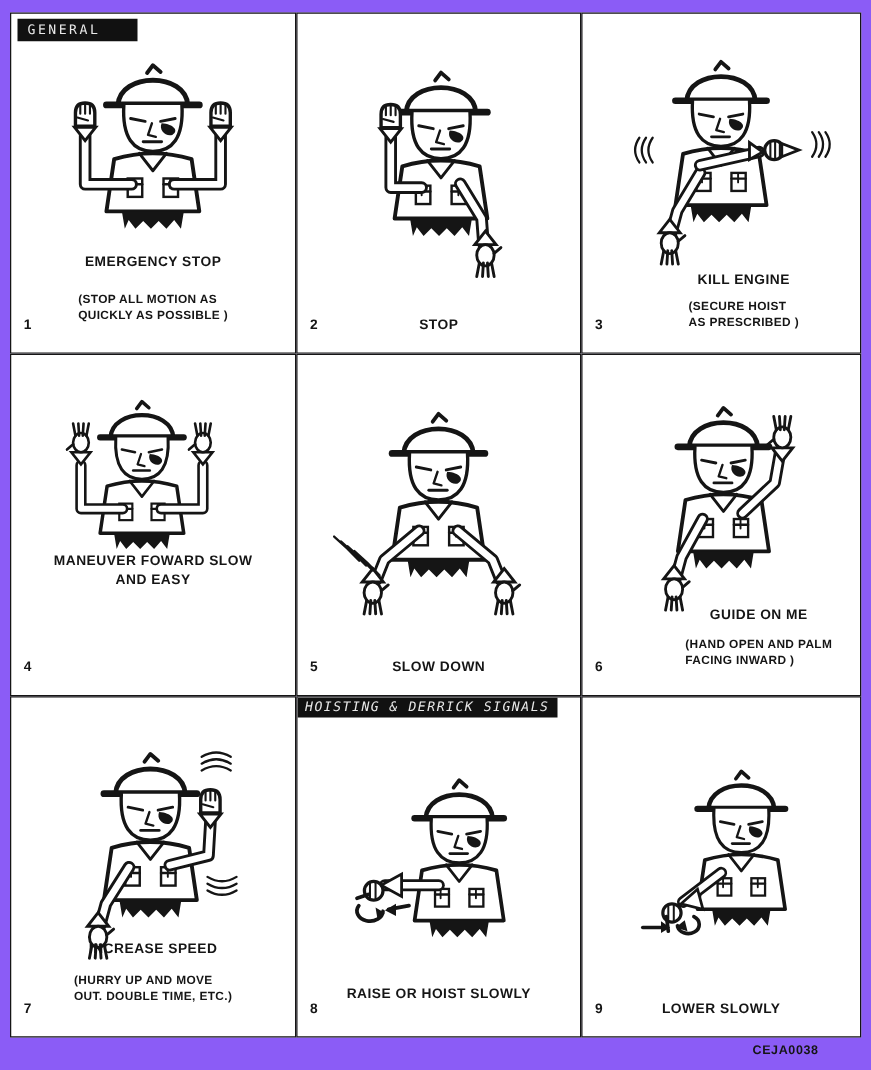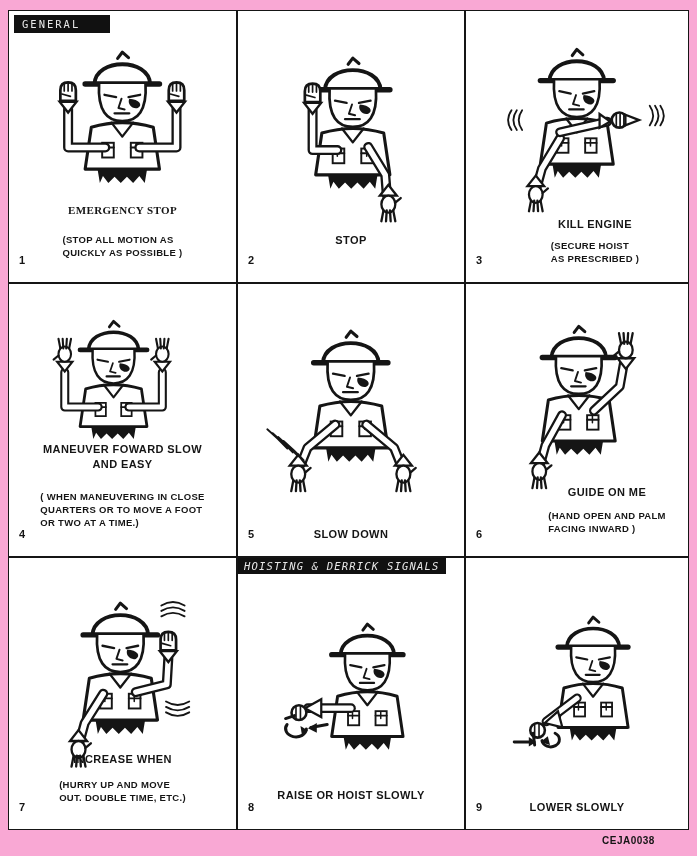--- a/index.html
+++ b/index.html
@@ -1,36 +1,36 @@
 <!DOCTYPE html>
 <html><head>
 <meta charset="utf-8">
 <style>
   html,body{margin:0;padding:0;background:#fff;}
-  .page{position:relative;width:697px;height:856px;background:#f9a8d4;
+  .page{position:relative;width:697px;height:856px;background:#8b5cf6;
         font-family:"Liberation Sans",sans-serif;color:#151515;overflow:hidden;}
   .grid{position:absolute;left:8px;top:10px;width:681px;height:820px;
         display:grid;grid-template-columns:229px 228px 224px;grid-template-rows:273px 274px 273px;}
   .cell{position:relative;border:1.4px solid #151515;background:#fff;overflow:hidden;}
   .badge{position:absolute;background:#111;color:#e8e8e8;
          font-family:"DejaVu Sans Mono",monospace;font-size:10.5px;letter-spacing:2px;
          padding:3px 8px;white-space:nowrap;z-index:3;}
   .badge-general{top:4px;left:5px;padding-right:30px;}
   .badge-hoisting{top:0;left:0;letter-spacing:1.2px;padding:2px 6px;font-style:italic;}
   .fig{position:absolute;inset:0;z-index:1;}
   .fig svg{width:100%;height:100%;display:block;}
   .cap{position:absolute;left:0;right:0;text-align:center;z-index:2;
        font-size:11px;font-weight:bold;letter-spacing:.4px;white-space:pre-line;line-height:1.35;}
   .sub{position:absolute;left:0;right:0;text-align:center;z-index:2;}
   .sub span{display:inline-block;text-align:left;font-size:9.5px;font-weight:600;
             letter-spacing:.3px;white-space:pre-line;line-height:1.35;}
   .num{position:absolute;left:10px;bottom:16px;font-size:11px;font-weight:bold;z-index:2;}
   
-  .c1 .cap{bottom:64px;font-family:Liberation Serif, serif;} .c1 .sub{bottom:22px;}
-  .c2 .cap{bottom:34px;margin-top:28px;}
+  .c1 .cap{bottom:64px;} .c1 .sub{bottom:22px;}
+  .c2 .cap{bottom:14px;margin-top:28px;}
   .c3 .cap{bottom:50px;transform:translateX(18px);} .c3 .sub{bottom:16px;transform:translateX(18px);}
   .c4 .cap{bottom:84px;} .c4 .sub{bottom:26px;}
   .c5 .cap{bottom:14px;}
   .c6 .cap{bottom:56px;transform:translateX(30px);} .c6 .sub{bottom:20px;transform:translateX(30px);}
   .c7 .cap{bottom:62px;} .c7 .sub{bottom:24px;margin-top:44px;}
   .c8 .cap{bottom:26px;}
   .c9 .cap{bottom:14px;}
   .figcode{position:absolute;left:602px;top:835px;font-size:10px;font-weight:600;letter-spacing:.5px;}
 </style>
 </head>
@@ -225,23 +225,20 @@
               <path d="M173.7,64 L171,50" fill="none" stroke="#151515" stroke-width="3" stroke-linecap="round" stroke-linejoin="round"></path>
               <path d="M177.9,64 L177,50" fill="none" stroke="#151515" stroke-width="3" stroke-linecap="round" stroke-linejoin="round"></path>
               <path d="M182.1,64 L183,50" fill="none" stroke="#151515" stroke-width="3" stroke-linecap="round" stroke-linejoin="round"></path>
               <path d="M186.3,64 L189,50" fill="none" stroke="#151515" stroke-width="3" stroke-linecap="round" stroke-linejoin="round"></path>
               <path d="M171,74 L164,80" fill="none" stroke="#151515" stroke-width="3" stroke-linecap="round" stroke-linejoin="round"></path>
             </g>
           </svg>
         </div>
       <div class="cap">MANEUVER FOWARD SLOW
 AND EASY</div>
-      <div class="sub"><span>( WHEN MANEUVERING IN CLOSE
-QUARTERS OR TO MOVE A FOOT
-OR TWO AT A TIME.)</span></div>
       <div class="num">4</div>
     </div>
 
     <div class="cell c5">
       <div class="fig">
           <svg viewBox="0 0 228 273" preserveAspectRatio="xMidYMin meet">
             <g transform="translate(28,28) scale(0.78)">
               <path d="M74,66 C76,32 144,32 146,66" fill="#fff" stroke="#151515" stroke-width="5" stroke-linecap="round" stroke-linejoin="round"></path>
               <path d="M62,66 L158,66" fill="none" stroke="#151515" stroke-width="7" stroke-linecap="round" stroke-linejoin="round"></path>
               <path d="M104,33 L110,25 L118,32" fill="none" stroke="#151515" stroke-width="4" stroke-linecap="round" stroke-linejoin="round"></path>
@@ -379,21 +376,21 @@
               <path d="M161,87 L183,87 L172,101 Z" fill="#fff" stroke="#151515" stroke-width="3"></path>
               <path d="M163,42 Q178,33 193,42" fill="none" stroke="#151515" stroke-width="2.4" stroke-linecap="round" stroke-linejoin="round"></path>
               <path d="M163,35 Q178,26 193,35" fill="none" stroke="#151515" stroke-width="2.4" stroke-linecap="round" stroke-linejoin="round"></path>
               <path d="M163,28 Q178,19 193,28" fill="none" stroke="#151515" stroke-width="2.4" stroke-linecap="round" stroke-linejoin="round"></path>
               <path d="M169,152 Q184,161 199,152" fill="none" stroke="#151515" stroke-width="2.4" stroke-linecap="round" stroke-linejoin="round"></path>
               <path d="M169,159 Q184,168 199,159" fill="none" stroke="#151515" stroke-width="2.4" stroke-linecap="round" stroke-linejoin="round"></path>
               <path d="M169,166 Q184,175 199,166" fill="none" stroke="#151515" stroke-width="2.4" stroke-linecap="round" stroke-linejoin="round"></path>
             </g>
           </svg>
         </div>
-      <div class="cap">INCREASE WHEN</div>
+      <div class="cap">INCREASE SPEED</div>
       <div class="sub"><span>(HURRY UP AND MOVE
 OUT. DOUBLE TIME, ETC.)</span></div>
       <div class="num">7</div>
     </div>
 
     <div class="cell c8">
       <div class="badge badge-hoisting">HOISTING &amp; DERRICK SIGNALS</div>
       <div class="fig">
           <svg viewBox="0 0 228 273" preserveAspectRatio="xMidYMin meet">
             <g transform="translate(48,48) scale(0.75)">

